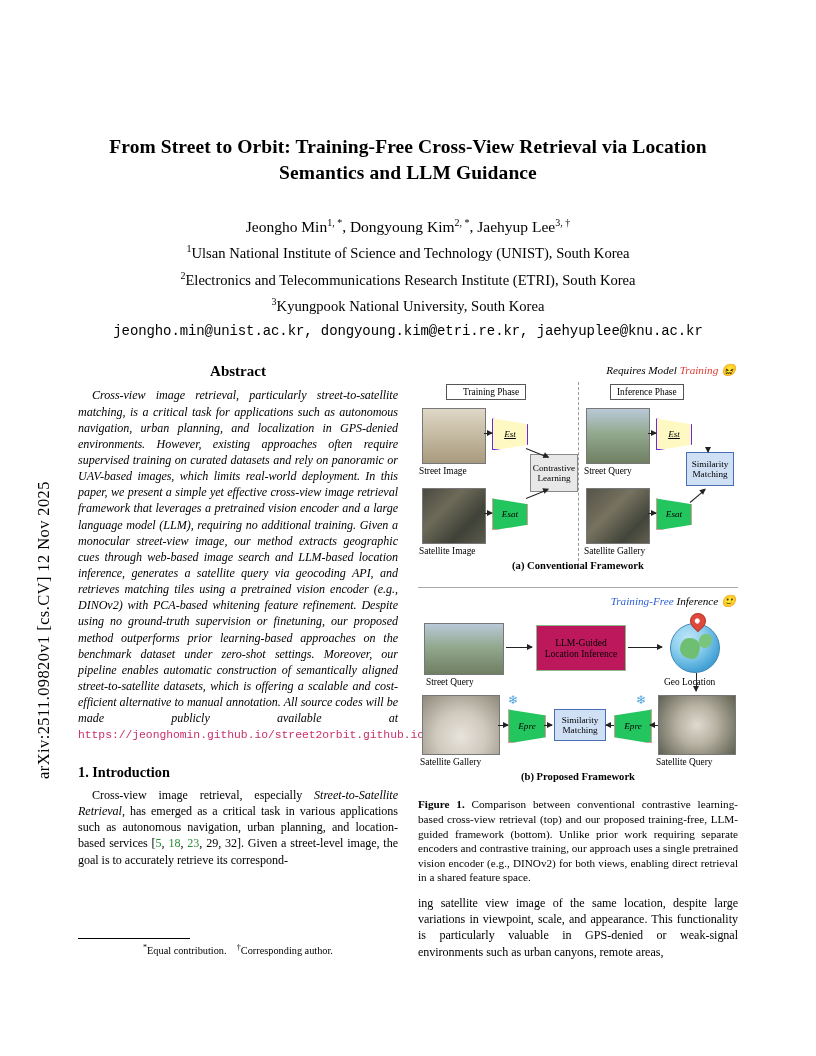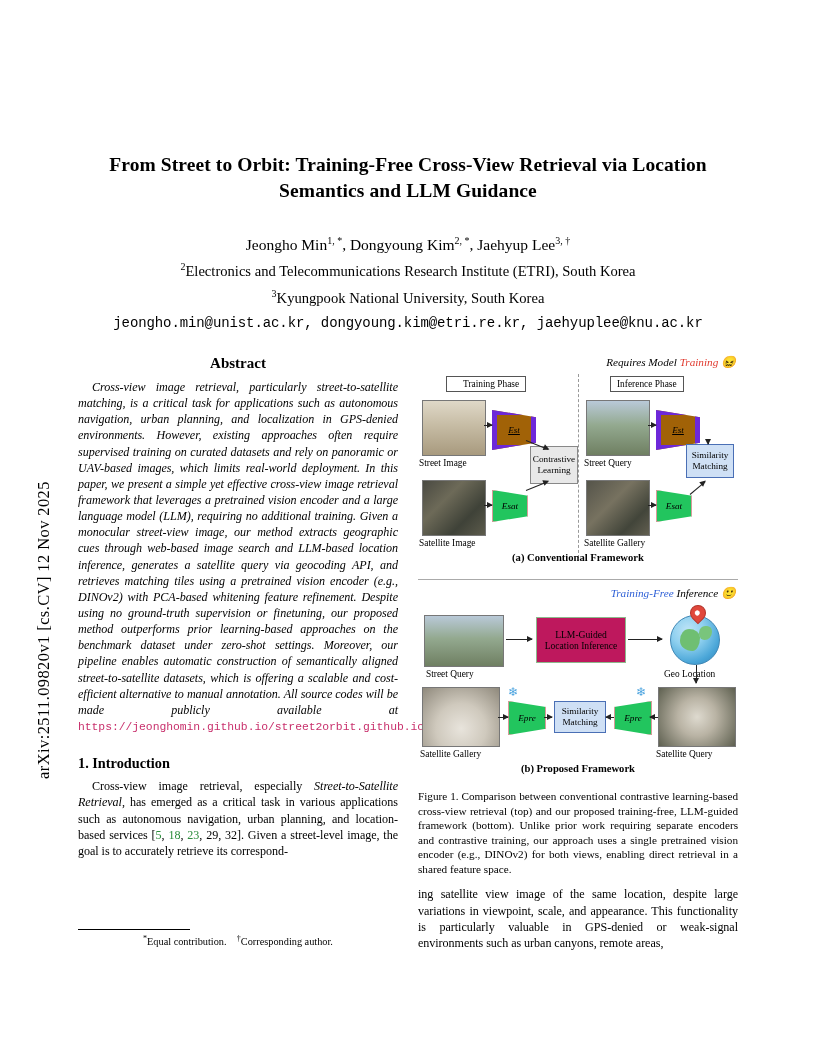--- a/index.html
+++ b/index.html
@@ -27,21 +27,21 @@
     font-family: "Liberation Serif", serif;
     font-size: 16.5px;
     letter-spacing: 0.4px;
     color: #000;
     white-space: nowrap;
   }
 
   #page {
     position: absolute;
     left: 78px;
-    top: 18px;
+    top: 0;
     width: 660px;
     height: 984px;
   }
 
   
   .title-block {
     padding-top: 134px;
     text-align: center;
   }
   .paper-title {
@@ -214,22 +214,22 @@
   .enc {
     position: absolute;
     font-size: 9.2px;
     font-style: italic;
     display: flex;
     align-items: center;
     justify-content: center;
     color: #000;
   }
   .enc.blue {
-    background: #a16207;
-    border: 5px solid #6d28d9;
+    background: #fef9c3;
+    border: 1px solid #6d28d9;
     text-decoration: underline;
   }
   .enc.pink {
     background: #22c55e;
     border: 1px solid #d99a9a;
   }
   .enc.right { clip-path: polygon(0 0, 100% 18%, 100% 82%, 0 100%); }
   .enc.left  { clip-path: polygon(0 18%, 100% 0, 100% 100%, 0 82%); }
 
   .arrow {
@@ -284,21 +284,21 @@
     font-size: 12px;
     color: #4aa3df;
   }
 
   .fig-caption {
     font-size: 11.2px;
     line-height: 1.3;
     text-align: justify;
     margin-top: 8px;
   }
-  .fig-caption b { font-weight: normal; }
+  .fig-caption b { font-weight: bold; }
 
   .after-fig {
     margin-top: 10px;
   }
 
   
   .ph-street1 {
     background:
       linear-gradient(180deg, #dfd8c8 0%, #c9bfa8 40%, #a89a7e 100%);
   }
@@ -369,20 +369,23 @@
 
 <div id="page">
 
   <div class="title-block">
     <div class="paper-title">From Street to Orbit: Training-Free Cross-View Retrieval via Location Semantics and LLM Guidance</div>
 
     <div class="authors">
       <span>Jeongho Min</span><span class="sup">1, *</span><span>, Dongyoung Kim</span><span class="sup">2, *</span><span>, Jaehyup Lee</span><span class="sup">3, †</span>
     </div>
 
+    <div class="affil">
+      <span class="sup">1</span><span>Ulsan National Institute of Science and Technology (UNIST), South Korea</span>
+    </div>
     <div class="affil">
       <span class="sup">2</span><span>Electronics and Telecommunications Research Institute (ETRI), South Korea</span>
     </div>
     <div class="affil">
       <span class="sup">3</span><span>Kyungpook National University, South Korea</span>
     </div>
 
     <div class="emails">jeongho.min@unist.ac.kr, dongyoung.kim@etri.re.kr, jaehyuplee@knu.ac.kr</div>
   </div>
 

